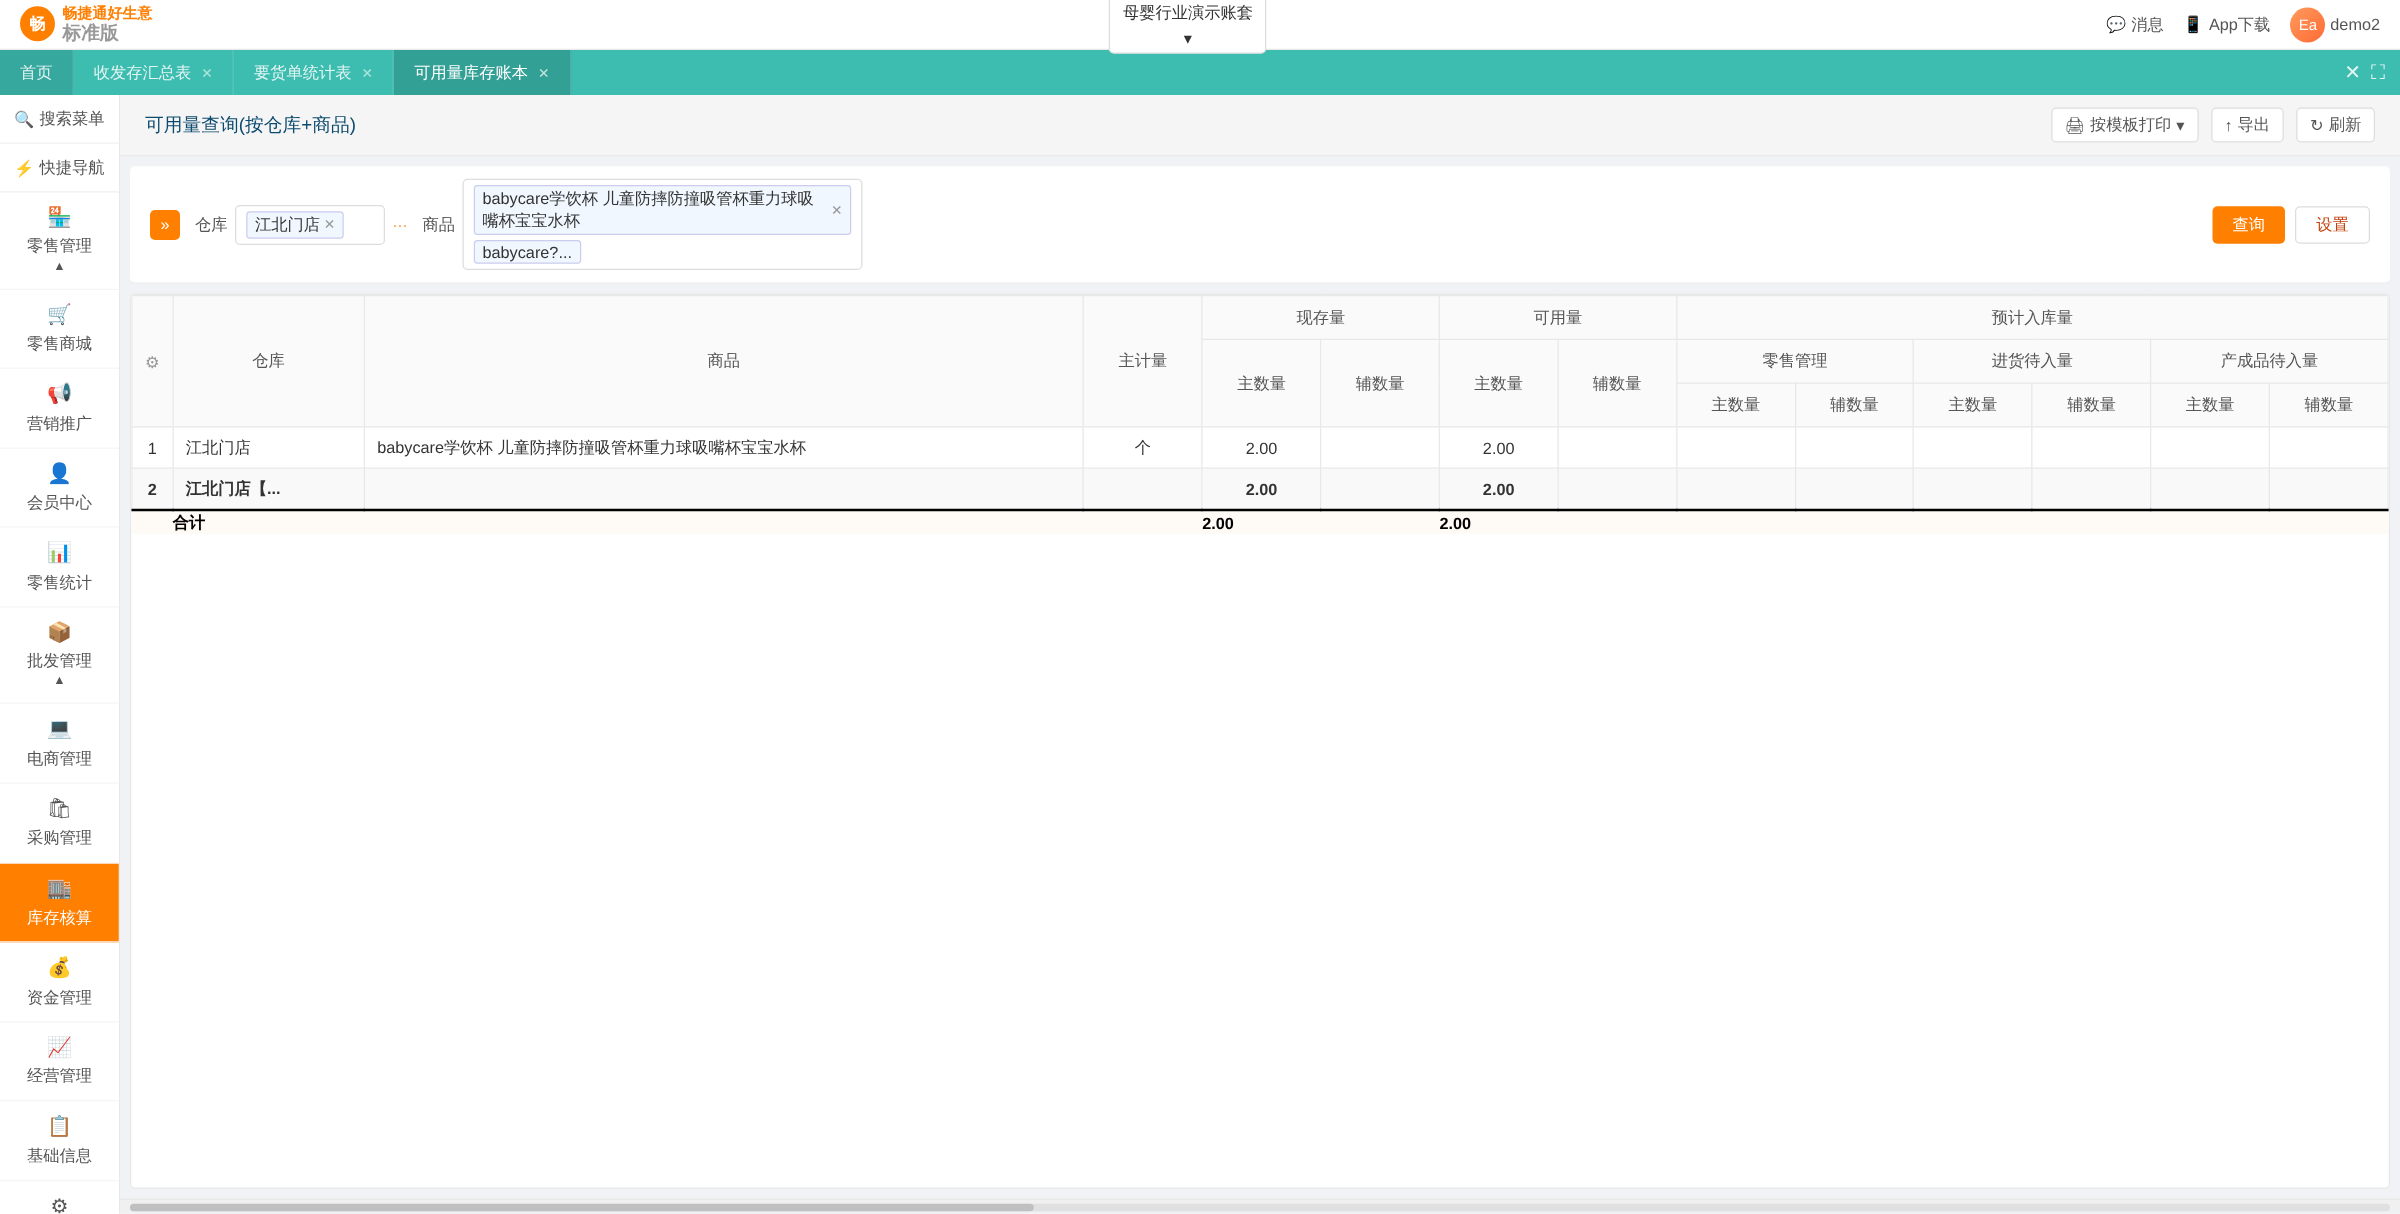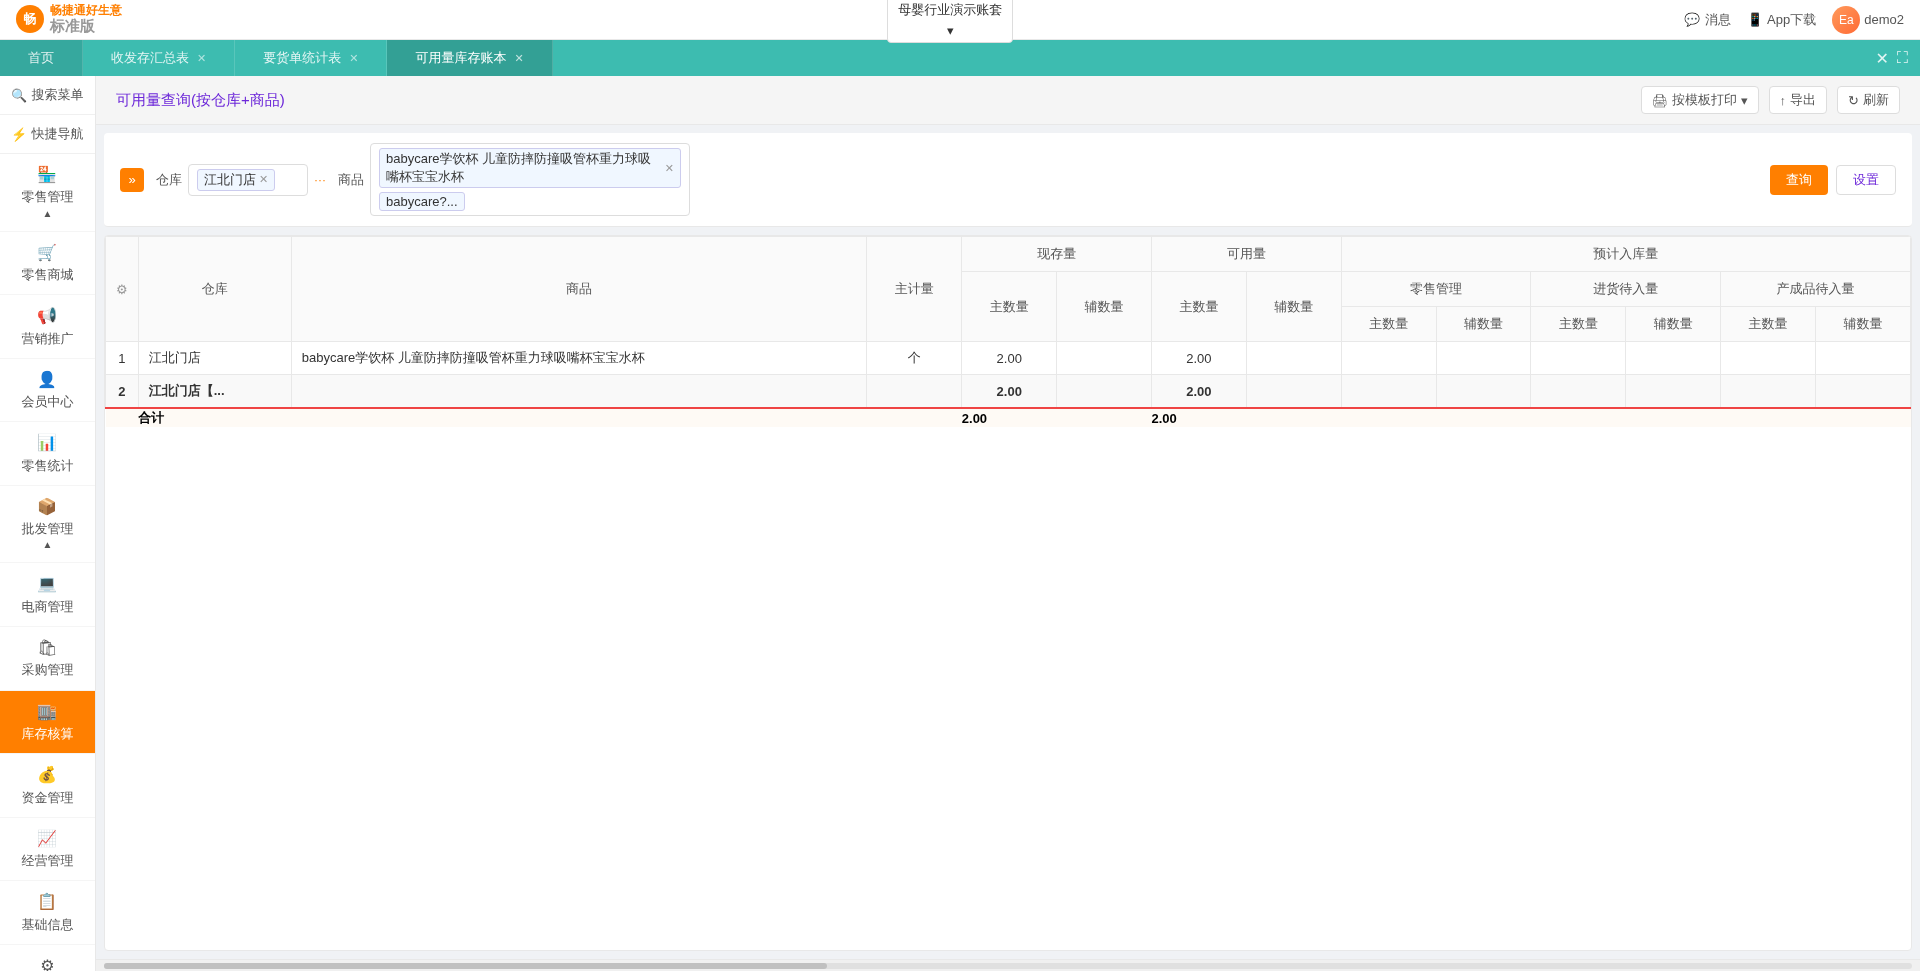--- a/index.html
+++ b/index.html
@@ -52,21 +52,21 @@
 
     
     .navtabs {
       height: 36px;
       background: #3dbcb0;
       display: flex;
       align-items: stretch;
     }
     .navtab {
       display: flex; align-items: center; gap: 6px;
-      padding: 0 28px; cursor: pointer; color: rgba(255,255,255,0.85); font-size: 13px;
+      padding: 0 16px; cursor: pointer; color: rgba(255,255,255,0.85); font-size: 13px;
       border-right: 1px solid rgba(255,255,255,0.15);
       white-space: nowrap;
     }
     .navtab.active { background: rgba(0,0,0,0.15); color: #fff; }
     .navtab-home { background: rgba(0,0,0,0.1); }
     .navtab-close { font-size: 11px; opacity: 0.7; margin-left: 2px; }
     .navtabs-right { margin-left: auto; display: flex; align-items: center; gap: 8px; padding: 0 12px; }
     .navtabs-right-btn { color: rgba(255,255,255,0.85); cursor: pointer; font-size: 16px; }
 
     
@@ -105,21 +105,21 @@
       background: #f0f2f5;
     }
     .page-header {
       background: #f5f5f5;
       padding: 10px 20px;
       display: flex;
       align-items: center;
       justify-content: space-between;
       border-bottom: 1px solid #e8e8e8;
     }
-    .page-title { font-size: 15px; font-weight: 500; color: #6d28d9; }
+    .page-title { font-size: 15px; font-weight: 500; color: #0c4a6e; }
     .page-header-actions { display: flex; align-items: center; gap: 10px; }
     .page-action-btn {
       display: flex; align-items: center; gap: 4px;
       padding: 4px 10px; border: 1px solid #ddd; border-radius: 4px;
       background: #fff; cursor: pointer; color: #555; font-size: 12px;
     }
 
     
     .filter-bar {
       background: #fff;
@@ -150,21 +150,21 @@
       padding: 1px 6px; font-size: 12px; color: #333; display: flex; align-items: center; gap: 3px;
     }
     .filter-tag-close { cursor: pointer; color: #999; font-size: 11px; }
     .filter-more { color: #ff7f00; cursor: pointer; font-size: 12px; }
     .filter-actions { margin-left: auto; display: flex; gap: 8px; }
     .btn-primary {
       background: #ff7f00; color: #fff; border: none; border-radius: 4px;
       padding: 5px 16px; cursor: pointer; font-size: 13px;
     }
     .btn-secondary {
-      background: #fff; color: #6d28d9; border: 1px solid #ddd; border-radius: 4px;
+      background: #fff; color: #c2410c; border: 1px solid #ddd; border-radius: 4px;
       padding: 5px 16px; cursor: pointer; font-size: 13px;
     }
 
     
     .table-area {
       flex: 1;
       margin: 0 8px 8px 8px;
       background: #fff;
       border-radius: 4px;
       overflow: auto;
@@ -190,21 +190,21 @@
       text-align: center;
       color: #333;
     }
     tbody tr.subtotal td { background: #f9f9f9; font-weight: bold; }
     .checkbox-cell { width: 30px; }
     .settings-icon { color: #999; cursor: pointer; }
 
     
     .table-footer {
       background: #fefaf5;
-      border-top: 2px solid #ef4444;
+      border-top: 2px solid #000000;
     }
     .table-footer td {
       background: #fefaf5 !important;
       font-weight: bold;
     }
 
     
     .scrollbar-area {
       height: 12px;
       background: #f0f0f0;

